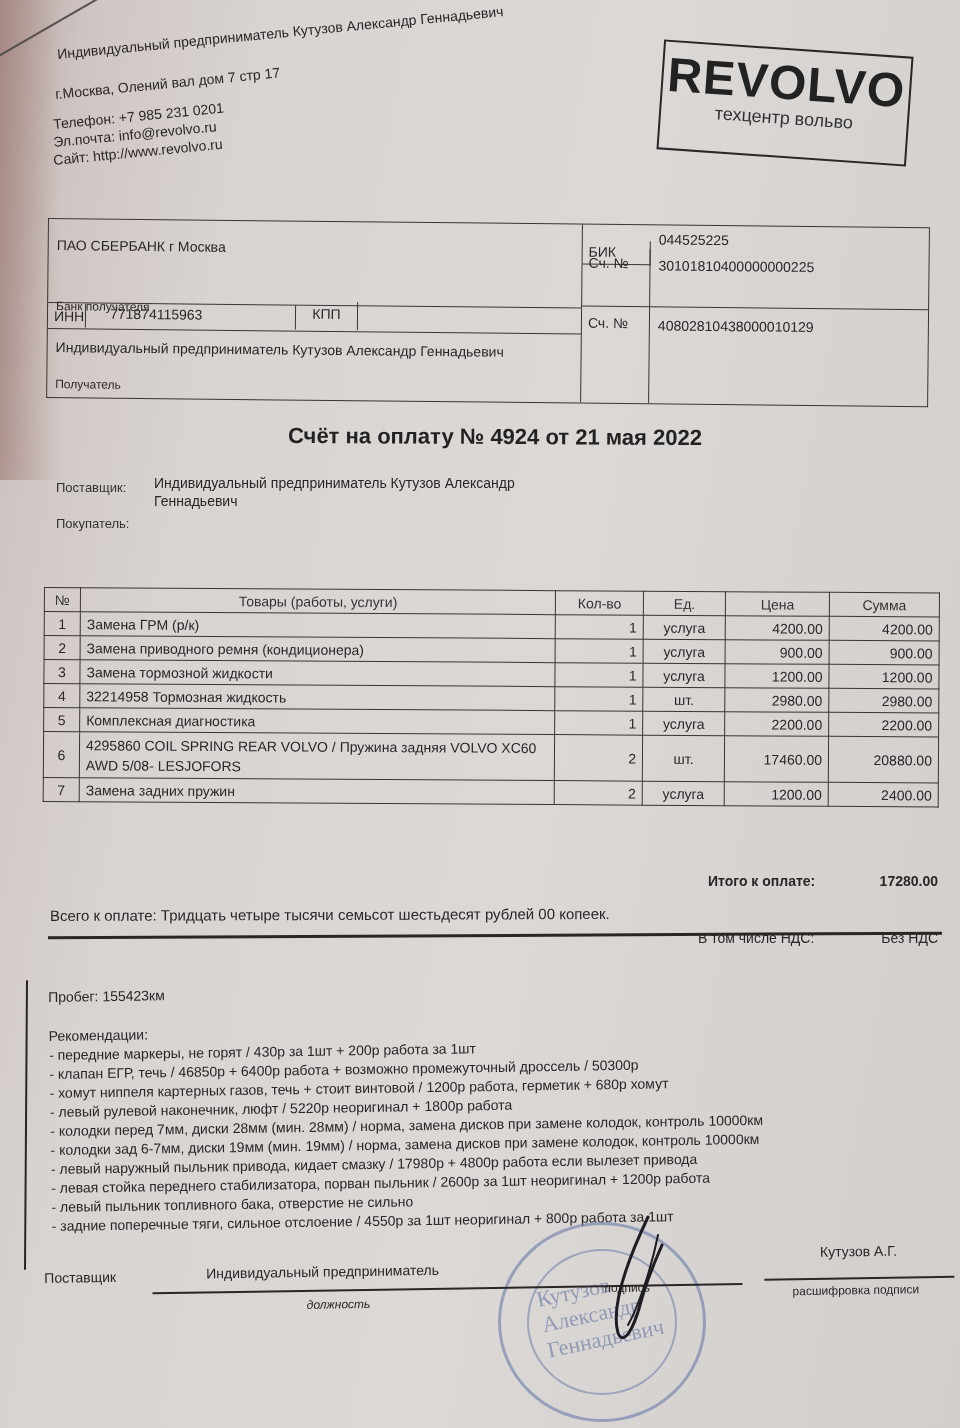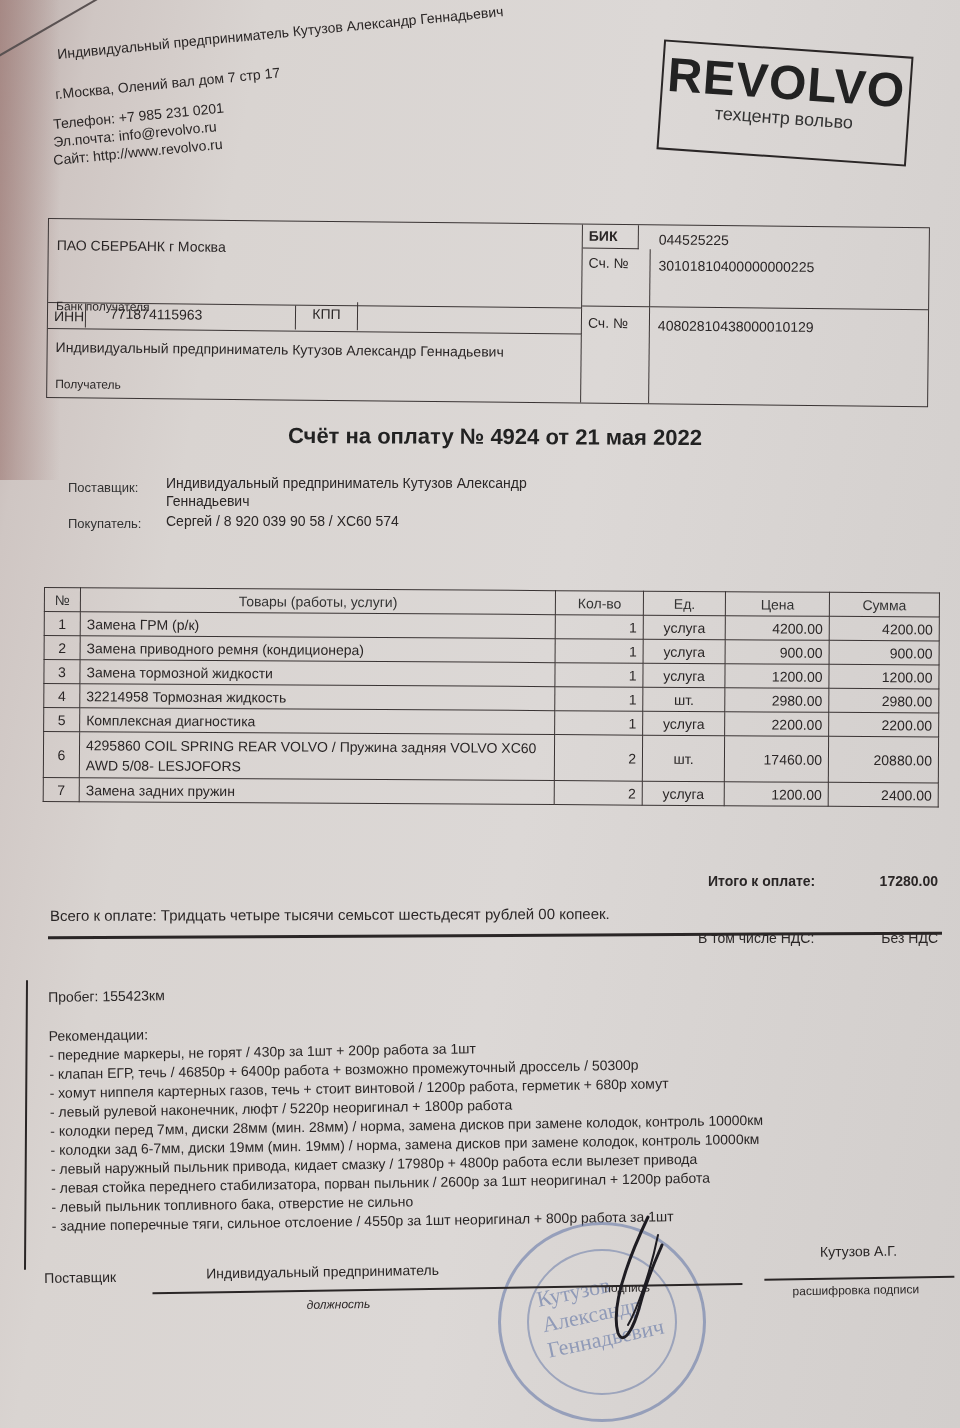--- a/index.html
+++ b/index.html
@@ -34,21 +34,21 @@
     border: 1.5px solid #3a3434; transform: rotate(0.6deg); transform-origin: left top;
     font-size: 14px;
   }
   .bank .cell { position: absolute; border-color: #3a3434; border-style: solid; border-width: 0; }
   .bank .lbl-sm { font-size: 12px; }
 
   .title {
     position: absolute; left: 0; width: 990px; top: 424px; text-align: center;
     font-size: 22px; font-weight: bold; color: #222; transform: rotate(0.3deg);
   }
-  .parties { position: absolute; left: 68px; top: 474px; font-size: 14px; }
+  .parties { position: absolute; left: 56px; top: 474px; font-size: 14px; }
   .parties .row { display: flex; }
   .parties .k { width: 98px; font-size: 13px; color: #333; padding-top: 6px; }
   .parties .v { width: 420px; line-height: 18px; }
 
   table.items {
     position: absolute; left: 44px; top: 587px; width: 896px;
     border-collapse: collapse; font-size: 14px; transform: rotate(0.35deg); transform-origin: left top;
   }
   table.items th, table.items td { border: 1.5px solid #3a3434; padding: 2px 6px; height: 24px; }
   table.items th { font-weight: normal; font-size: 14px; text-align: center; color: #333; }
@@ -127,21 +127,21 @@
     <div class="abs" style="left:56px;top:0;width:192px;height:24px;border-right:1.5px solid #3a3434;padding:2px 6px;">771874115963</div>
     <div class="abs" style="left:248px;top:-4px;width:62px;height:28px;border-right:1.5px solid #3a3434;padding:4px 10px;text-align:center;">КПП</div>
     <div class="abs" style="left:310px;top:0;width:220px;height:24px;padding:2px 6px;"></div>
   </div>
 
   <div class="cell" style="left:0;top:110px;width:534px;height:68px;border-right-width:1.5px;">
     <div class="abs" style="left:8px;top:10px;">Индивидуальный предприниматель Кутузов Александр Геннадьевич</div>
     <div class="abs lbl-sm" style="left:8px;top:48px;">Получатель</div>
   </div>
 
-  <div class="cell" style="left:534px;top:0;width:56px;height:24px;border-right-width:1.5px;border-bottom-width:1.5px;padding:3px 6px;font-weight:bold;">БИК</div>
+  <div class="cell" style="left:534px;top:16px;width:68px;height:24px;border-right-width:1.5px;border-bottom-width:1.5px;padding:3px 6px;">БИК</div>
   <div class="cell" style="left:534px;top:24px;width:68px;height:58px;border-right-width:1.5px;border-bottom-width:1.5px;padding:6px 6px;">Сч. №</div>
   <div class="cell" style="left:534px;top:82px;width:68px;height:96px;border-right-width:1.5px;padding:8px 6px;">Сч. №</div>
 
   <div class="cell" style="left:602px;top:0;width:278px;height:82px;border-bottom-width:1.5px;">
     <div class="abs" style="left:8px;top:6px;">044525225</div>
     <div class="abs" style="left:8px;top:32px;">30101810400000000225</div>
   </div>
   <div class="cell" style="left:602px;top:82px;width:278px;height:96px;">
     <div class="abs" style="left:8px;top:10px;">40802810438000010129</div>
   </div>
@@ -149,21 +149,20 @@
 
 <div class="title">Счёт на оплату № 4924 от 21 мая 2022</div>
 
 <div class="parties">
   <div class="row">
     <div class="k">Поставщик:</div>
     <div class="v">Индивидуальный предприниматель Кутузов Александр Геннадьевич</div>
   </div>
   <div class="row" style="margin-top:0;">
     <div class="k">Покупатель:</div>
-    <div class="v" style="padding-top:2px;">Сергей / 8 920 039 90 58 / XC60 574</div>
   </div>
 </div>
 
 <table class="items">
   <colgroup>
     <col style="width:36px">
       <col style="width:476px">
       <col style="width:88px">
       <col style="width:82px">
       <col style="width:104px">

